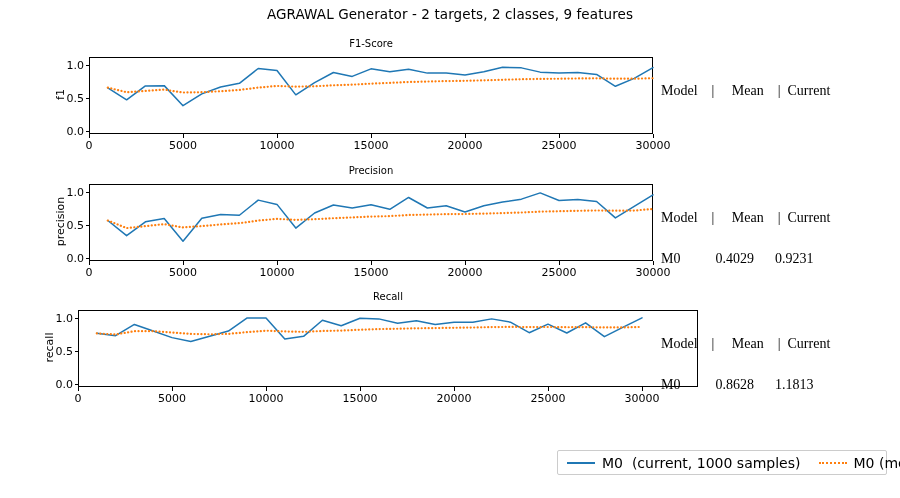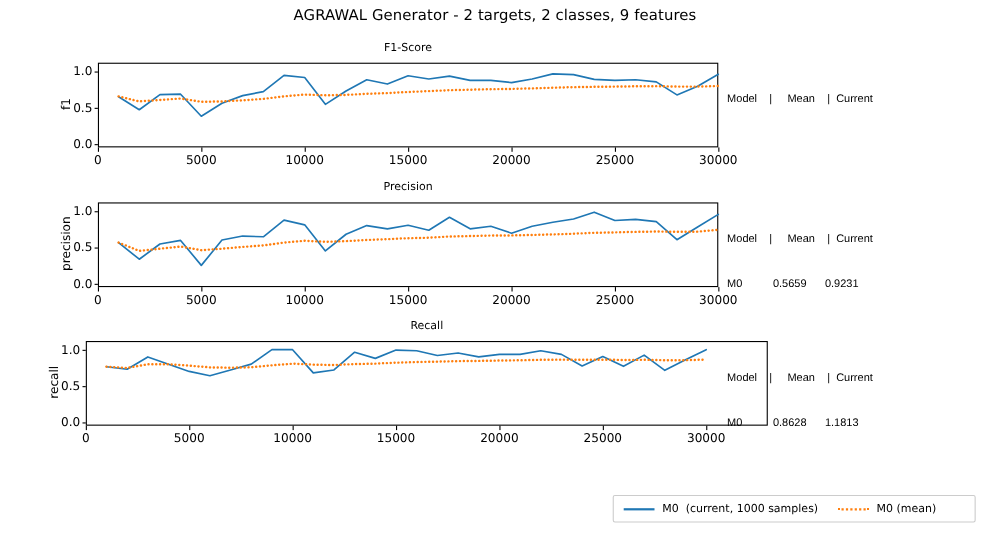--- a/index.html
+++ b/index.html
@@ -101,22 +101,22 @@
     top: 100%;
     margin-top: 20px;
   }
   svg.plot-svg {
     position: absolute;
     left: 0; top: 0;
     overflow: visible;
   }
   .stats {
     position: absolute;
-    font-family: Liberation Sans, sans-serif;
-    font-size: 10px;
+    font-family: Liberation Serif, serif;
+    font-size: 14px;
     color: #000;
     white-space: pre;
     line-height: 13.5px;
   }
   .legend-box {
     position: absolute;
     border: 1px solid #cccccc;
     border-radius: 2px;
     background: #ffffff;
     display: flex;
@@ -124,21 +124,21 @@
     padding: 5px 9px;
     box-sizing: border-box;
     gap: 8px;
   }
   .legend-entry {
     display: flex;
     align-items: center;
     gap: 7px;
   }
   .legend-label {
-    font-size: 10px;
+    font-size: 14px;
     color: #000;
     white-space: pre;
   }
   .swatch-solid {
     width: 28px;
     height: 0;
     border-top: 2px solid #1f77b4;
   }
   .swatch-dotted {
     width: 28px;
@@ -214,21 +214,21 @@
         <div class="xtick" style="left: 376px;">20000</div>
         <div class="xtick-mark" style="left: 376px;"></div>
         <div class="xtick" style="left: 470px;">25000</div>
         <div class="xtick-mark" style="left: 470px;"></div>
         <div class="xtick" style="left: 564px;">30000</div>
         <div class="xtick-mark" style="left: 564px;"></div>
       </div>
   </div>
   <div class="stats" style="left:661px; top:184px;">
     <div>Model    |     Mean    |  Current</div>
-    <div>M0          0.5659      0.9231</div>
+    <div>M0          0.4029      0.9231</div>
   </div>
 
   <div class="subplot" id="sp2" style="left:78px; top:310px; width:620px; height:77px;">
     <div class="axes-frame"></div>
     <div class="subplot-title">Recall</div>
     <div class="ylabel" style="left:-57px; top:50%; margin-top:-8px; width:56px; text-align:center;">recall</div>
     <svg class="plot-svg" id="svg2" width="564" height="77">
         <polyline points="18.80,23.36 37.60,25.67 56.40,14.48 75.20,21.06 94.00,27.64 112.80,31.59 131.60,26.32 150.40,21.06 169.20,7.90 188.00,7.90 206.80,28.96 225.60,26.32 244.40,10.20 263.20,15.79 282.00,8.23 300.80,8.88 319.60,13.16 338.40,10.86 357.20,14.48 376.00,12.18 394.80,12.18 413.60,8.88 432.40,12.18 451.20,22.71 470.00,14.15 488.80,23.03 507.60,12.83 526.40,26.65 545.20,17.11 564.00,7.90" fill="none" stroke="#1f77b4" stroke-width="1.5" stroke-linejoin="round" stroke-linecap="round"></polyline>
         <polyline points="18.80,23.36 37.60,24.48 56.40,21.19 75.20,21.13 94.00,22.44 112.80,23.96 131.60,24.28 150.40,23.89 169.20,22.11 188.00,20.66 206.80,21.45 225.60,21.85 244.40,20.99 263.20,20.60 282.00,19.74 300.80,19.09 319.60,18.76 338.40,18.30 357.20,18.10 376.00,17.77 394.80,17.51 413.60,17.11 432.40,16.91 451.20,17.11 470.00,16.98 488.80,17.24 507.60,17.11 526.40,17.44 545.20,17.44 564.00,16.93" fill="none" stroke="#ff7f0e" stroke-width="2.2" stroke-dasharray="0.1,3.4" stroke-linecap="round"></polyline>
       </svg>

